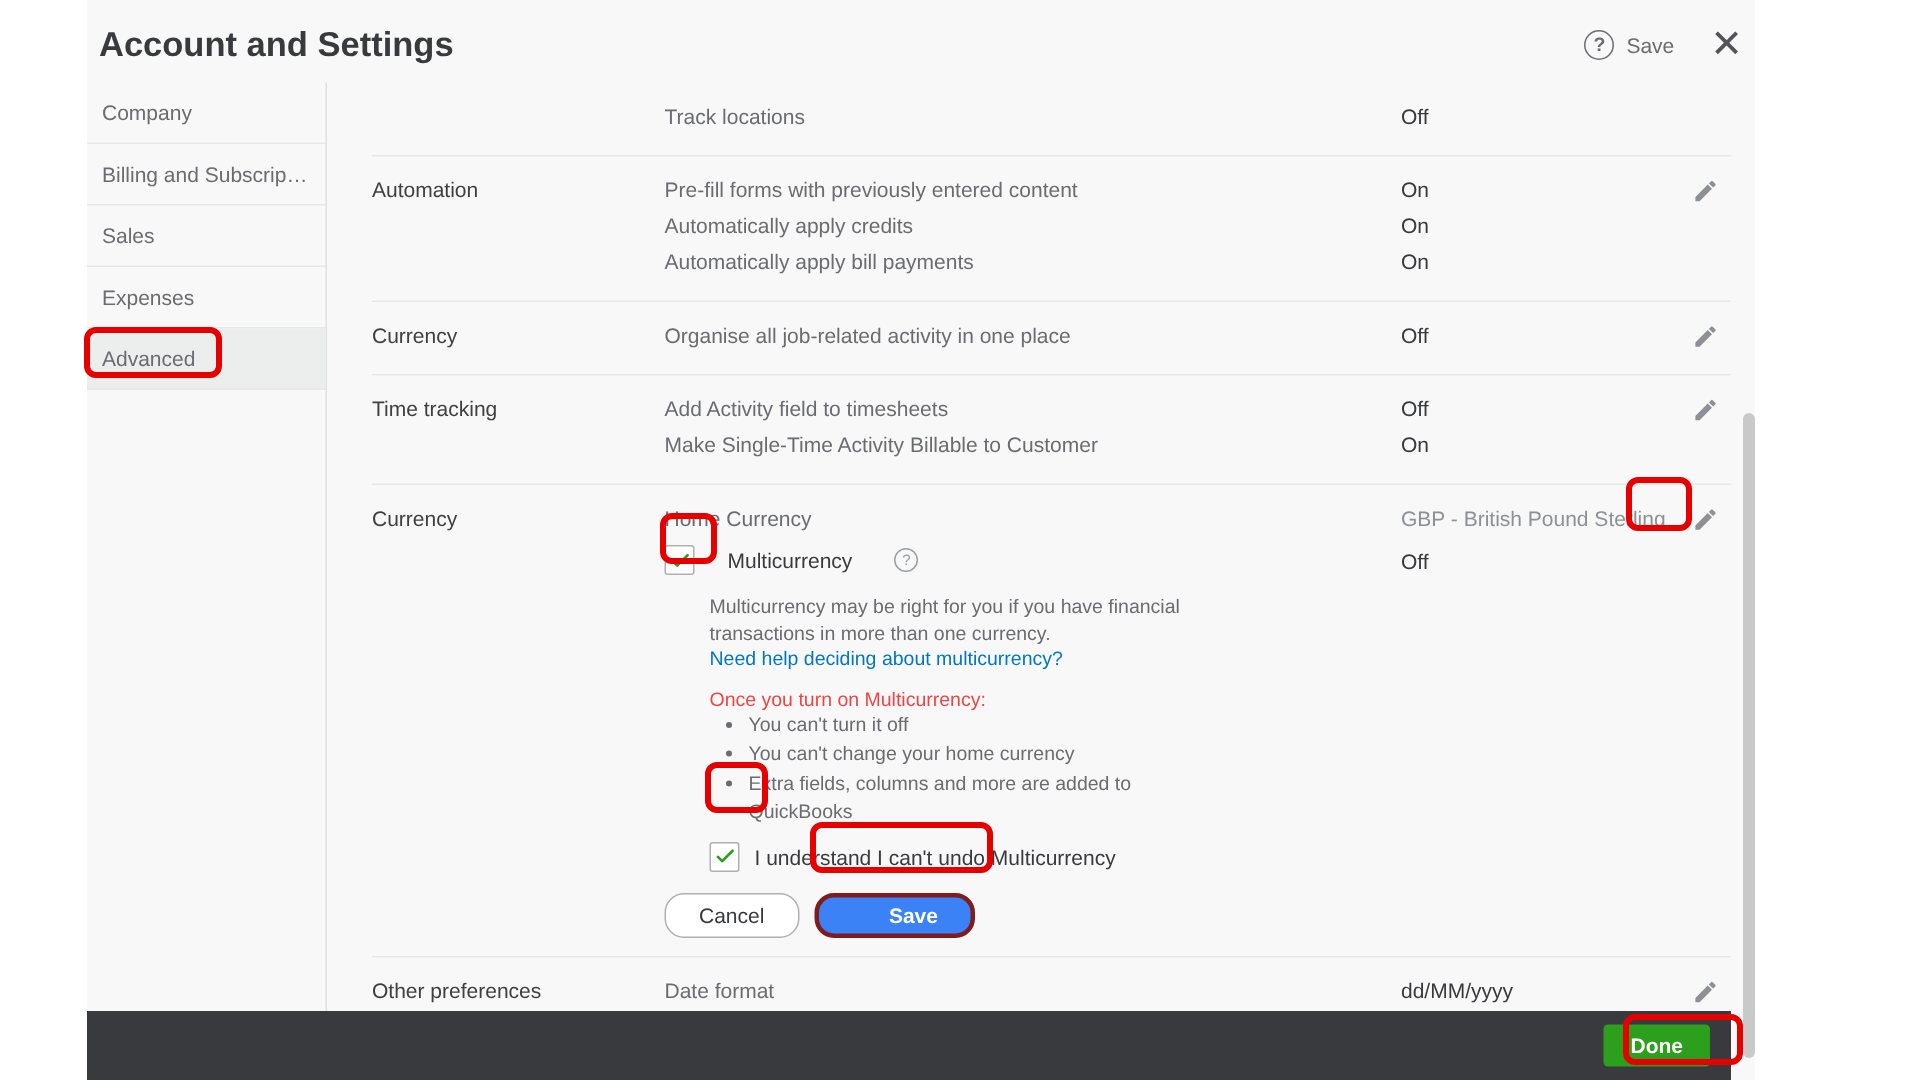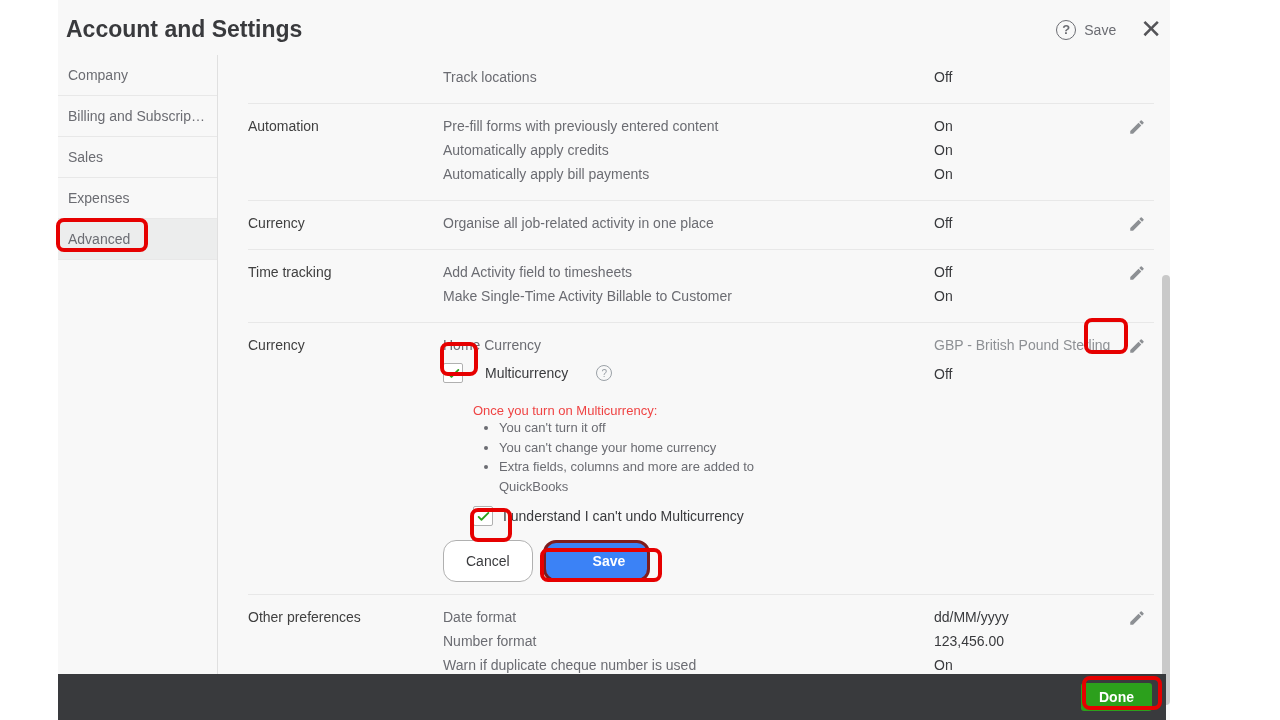--- a/index.html
+++ b/index.html
@@ -31,24 +31,24 @@
   .chk { width: 20px; height: 20px; border: 1px solid #b0b0b0; border-radius: 2px; background:#fff; display:flex; align-items:center; justify-content:center; cursor:pointer; flex-shrink:0; }
   .chk svg { width:13px; height:13px; }
   .chk-label { color:#393a3d; font-size:14px; }
   .info-q { width:16px; height:16px; border:1px solid #9aa0a6; border-radius:50%; display:inline-flex; align-items:center; justify-content:center; font-size:10px; color:#9aa0a6; margin-left:6px; cursor:pointer; }
   .desc { color:#6b6c72; font-size:13px; line-height:1.35; padding-left:30px; max-width:400px; margin-top:2px; }
   .link { color:#0077c5; cursor:pointer; }
   .subhead { color:#ef4444; font-size:13px; padding-left:30px; margin-top:10px; }
   ul.bullets { list-style: disc; padding-left:56px; color:#6b6c72; font-size:13px; line-height:1.5; max-width:360px; }
   .undo-line { display:flex; align-items:center; gap:10px; padding-left:30px; margin-top:10px; }
   .btn-row { display:flex; gap:10px; margin-top:14px; }
-  .btn { height:42px; padding:0 22px; border-radius:13px; font-size:14px; cursor:pointer; display:flex; align-items:center; justify-content:center; }
+  .btn { height:30px; padding:0 22px; border-radius:13px; font-size:14px; cursor:pointer; display:flex; align-items:center; justify-content:center; }
   .btn-cancel { background:#fff; border:1px solid #b0b0b0; color:#393a3d; }
   .btn-save { background:#3b82f6; color:#fff; border:3px solid #7f1d1d; font-weight:600; min-width:105px;padding-left:47px; }
-  .footer { position:absolute; left:58px; right:114px; bottom:0; height:46px; background:#393a3d; display:flex; align-items:center; justify-content:flex-end; padding-right:14px; }
+  .footer { position:absolute; left:58px; right:126px; bottom:0; height:46px; background:#393a3d; display:flex; align-items:center; justify-content:flex-end; padding-right:14px; }
   .btn-done { background:#2ca01c; color:#fff; border:none; border-radius:3px; height:28px; padding:0 18px; font-size:14px; font-weight:600; cursor:pointer; }
   .hl { position:absolute; border:4px solid #e60000; border-radius:8px; pointer-events:none; }
   .scrollbar-fake { position:absolute; right:0; top:220px; width:8px; height:430px; background:#c9c9c9; border-radius:4px; }
 </style>
 </head>
 <body>
 
 <div class="viewport">
   <div class="wrapper">
     <div class="header">
@@ -142,20 +142,24 @@
                 <span class="chk">
                   <svg viewBox="0 0 16 16">
                       <path d="M2 8.5l3.5 3.5L14 3.5" stroke="#2ca01c" stroke-width="2.2" fill="none" stroke-linecap="round" stroke-linejoin="round"></path>
                     </svg>
                 </span>
                 <span class="chk-label">Multicurrency</span>
                 <span class="info-q">?</span>
               </div>
               <div class="val">Off</div>
             </div>
+            <div class="desc">
+              <span>Multicurrency may be right for you if you have financial transactions in more than one currency.</span><br>
+              <span class="link">Need help deciding about multicurrency?</span>
+            </div>
             <div class="subhead">Once you turn on Multicurrency:</div>
             <ul class="bullets">
               <li>You can't turn it off</li>
               <li>You can't change your home currency</li>
               <li>Extra fields, columns and more are added to QuickBooks</li>
             </ul>
             <div class="undo-line">
               <span class="chk">
                 <svg viewBox="0 0 16 16">
                     <path d="M2 8.5l3.5 3.5L14 3.5" stroke="#2ca01c" stroke-width="2.2" fill="none" stroke-linecap="round" stroke-linejoin="round"></path>

